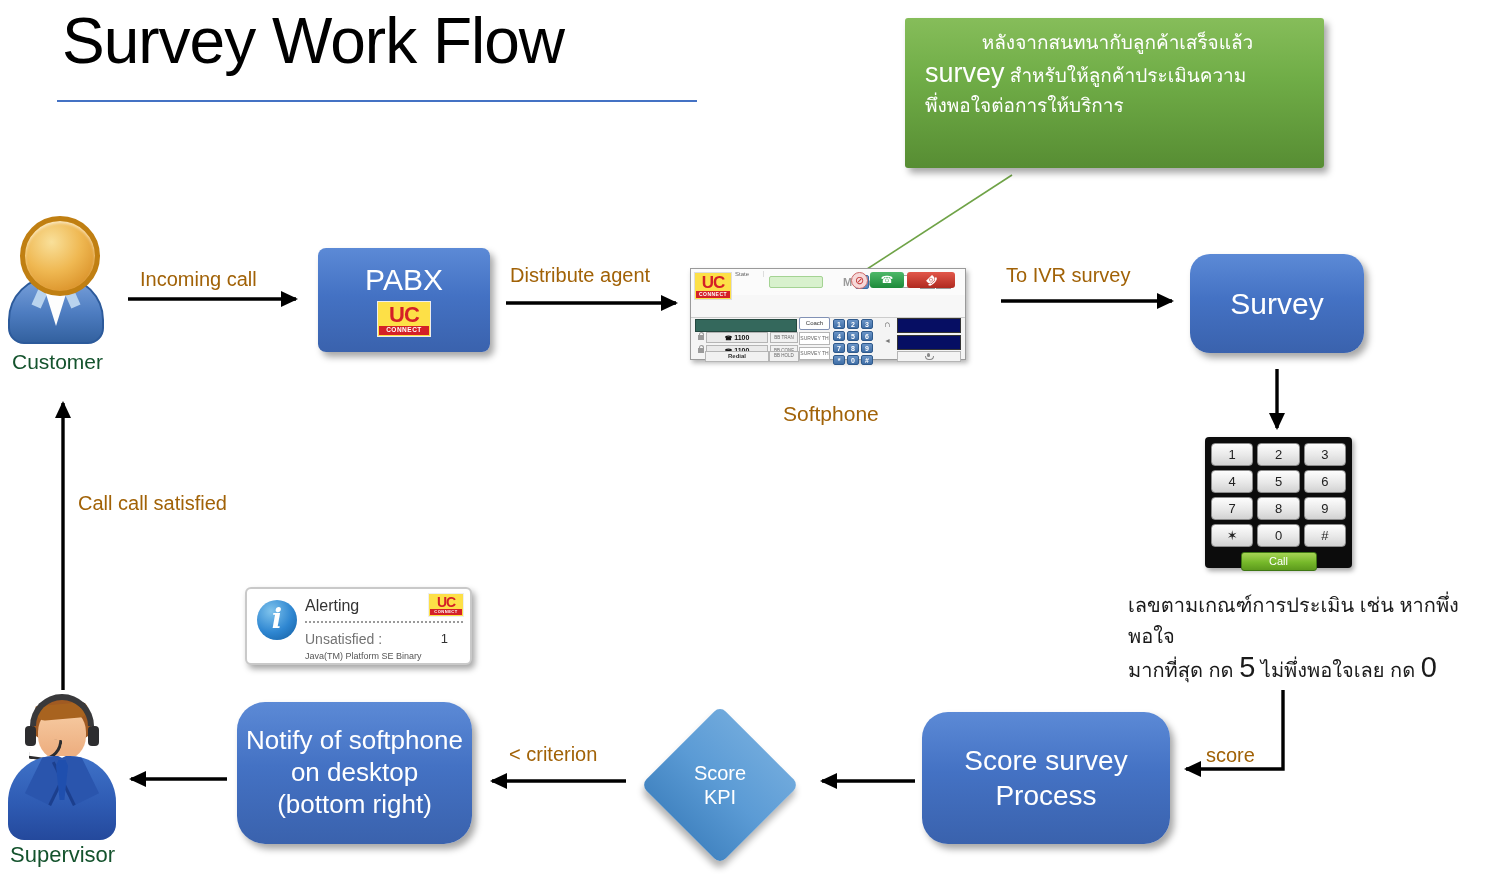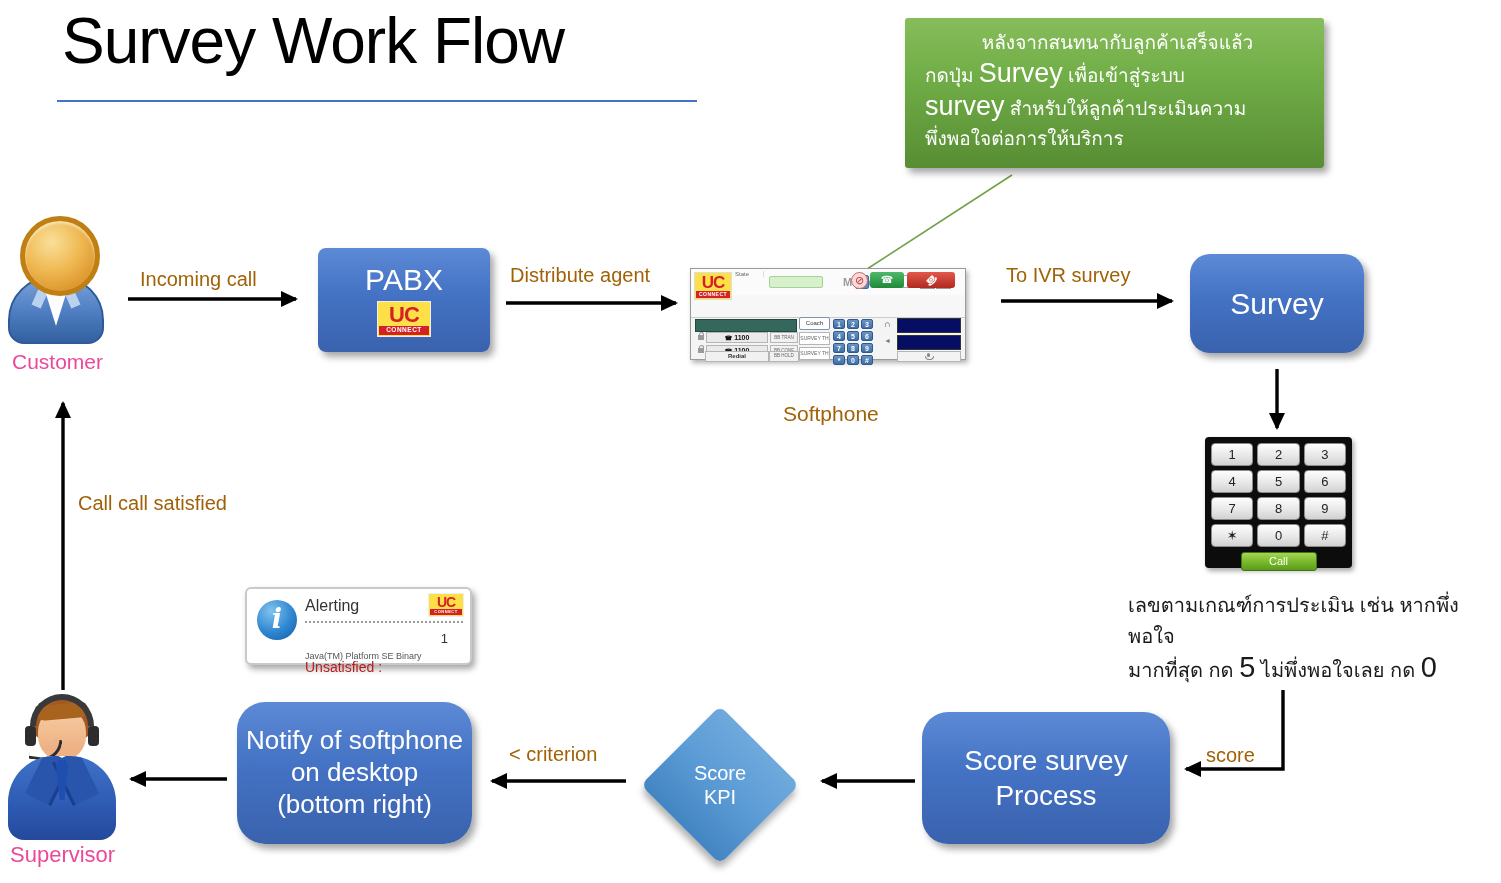--- a/index.html
+++ b/index.html
@@ -37,21 +37,21 @@
            transform:rotate(45deg);
            background:linear-gradient(180deg,#6fa9dc 0%,#5B9BD5 50%,#4385c2 100%);
            box-shadow:4px 5px 7px rgba(0,0,0,.3);}
   .diamond-label{position:absolute;left:0;top:0;width:158px;height:158px;display:flex;
            align-items:center;justify-content:center;text-align:center;color:#fff;
            font-size:20px;line-height:1.2;}
   .diamond-label .inner{width:72px;}
 
   
   .edge-label{position:absolute;font-size:20px;color:#a16207;white-space:nowrap;}
-  .avatar-label{position:absolute;font-size:21px;color:#ec4899;}
+  .avatar-label{position:absolute;font-size:21px;color:#14532d;}
 
   
   .uc-logo{background:#fde047;text-align:center;line-height:1;}
   .uc-logo .uc{color:#D42027;font-weight:900;letter-spacing:-1px;display:block;}
   .uc-logo .connect{display:block;background:#D42027;color:#fff;font-weight:700;letter-spacing:.5px;}
   .uc-logo.lg{width:50px;padding:2px 1px 1px;border:1px solid #eee;}
   .uc-logo.lg .uc{font-size:22px;}
   .uc-logo.lg .connect{font-size:6.5px;padding:1px 0;}
   .uc-logo.md{width:34px;padding:1px;}
   .uc-logo.md .uc{font-size:17px;}
@@ -168,21 +168,21 @@
   
   .alert{position:absolute;left:245px;top:587px;width:227px;height:78px;background:#fff;
          border:2px solid #c9c9c9;border-radius:6px;box-shadow:3px 4px 6px rgba(0,0,0,.35);box-sizing:border-box;}
   .alert-icon{position:absolute;left:10px;top:11px;width:40px;height:40px;border-radius:50%;
          background:radial-gradient(circle at 35% 28%,#7fc3ec 0%,#2e86d1 55%,#135c9e 100%);
          color:#fff;font-family:"DejaVu Serif",serif;font-style:italic;font-weight:700;font-size:27px;
          text-align:center;line-height:38px;}
   .alert-title{position:absolute;left:58px;top:8px;font-size:16px;color:#333;}
   .alert-dots{position:absolute;left:58px;top:32px;width:158px;border-bottom:2px dotted #9a9a9a;}
   .alert-logo{position:absolute;right:6px;top:4px;}
-  .alert-label{position:absolute;left:58px;top:42px;font-size:14px;color:#b91c1c;margin-top:28px;}
+  .alert-label{position:absolute;left:58px;top:42px;font-size:14px;color:#737373;}
   .alert-value{position:absolute;right:22px;top:42px;font-size:13px;color:#333;}
   .alert-caption{position:absolute;left:58px;top:62px;font-size:9px;color:#555;}
 
   .arrows{position:absolute;left:0;top:0;z-index:0;}
   .node{z-index:1;}
 </style>
 </head>
 <body>
 
 <div class="canvas">
@@ -206,21 +206,20 @@
     <line x1="227" y1="779" x2="131" y2="779" stroke="#000" stroke-width="3.4" marker-end="url(#mA)"></line>
     <line x1="63" y1="690" x2="63" y2="403" stroke="#000" stroke-width="3.4" marker-end="url(#mA)"></line>
     <line x1="1012" y1="175" x2="827" y2="295" stroke="#6FA347" stroke-width="1.6" marker-end="url(#mG)"></line>
   </svg>
 
   <div class="page-title">Survey Work Flow</div>
   <div class="title-underline"></div>
 
   <div class="callout node">
     <div class="c1">หลังจากสนทนากับลูกค้าเสร็จแล้ว</div>
-    <div><span>กดปุ่ม</span> <span class="big">Survey</span> <span>เพื่อเข้าสู่ระบบ</span></div>
     <div><span class="big">survey</span> <span>สำหรับให้ลูกค้าประเมินความ</span></div>
     <div>พึ่งพอใจต่อการให้บริการ</div>
   </div>
 
   <div class="customer node">
     <div class="cust-body">
       <div class="cust-collar-l"></div>
         <div class="cust-collar-r"></div>
       <div class="cust-shirt"></div>
     </div>

